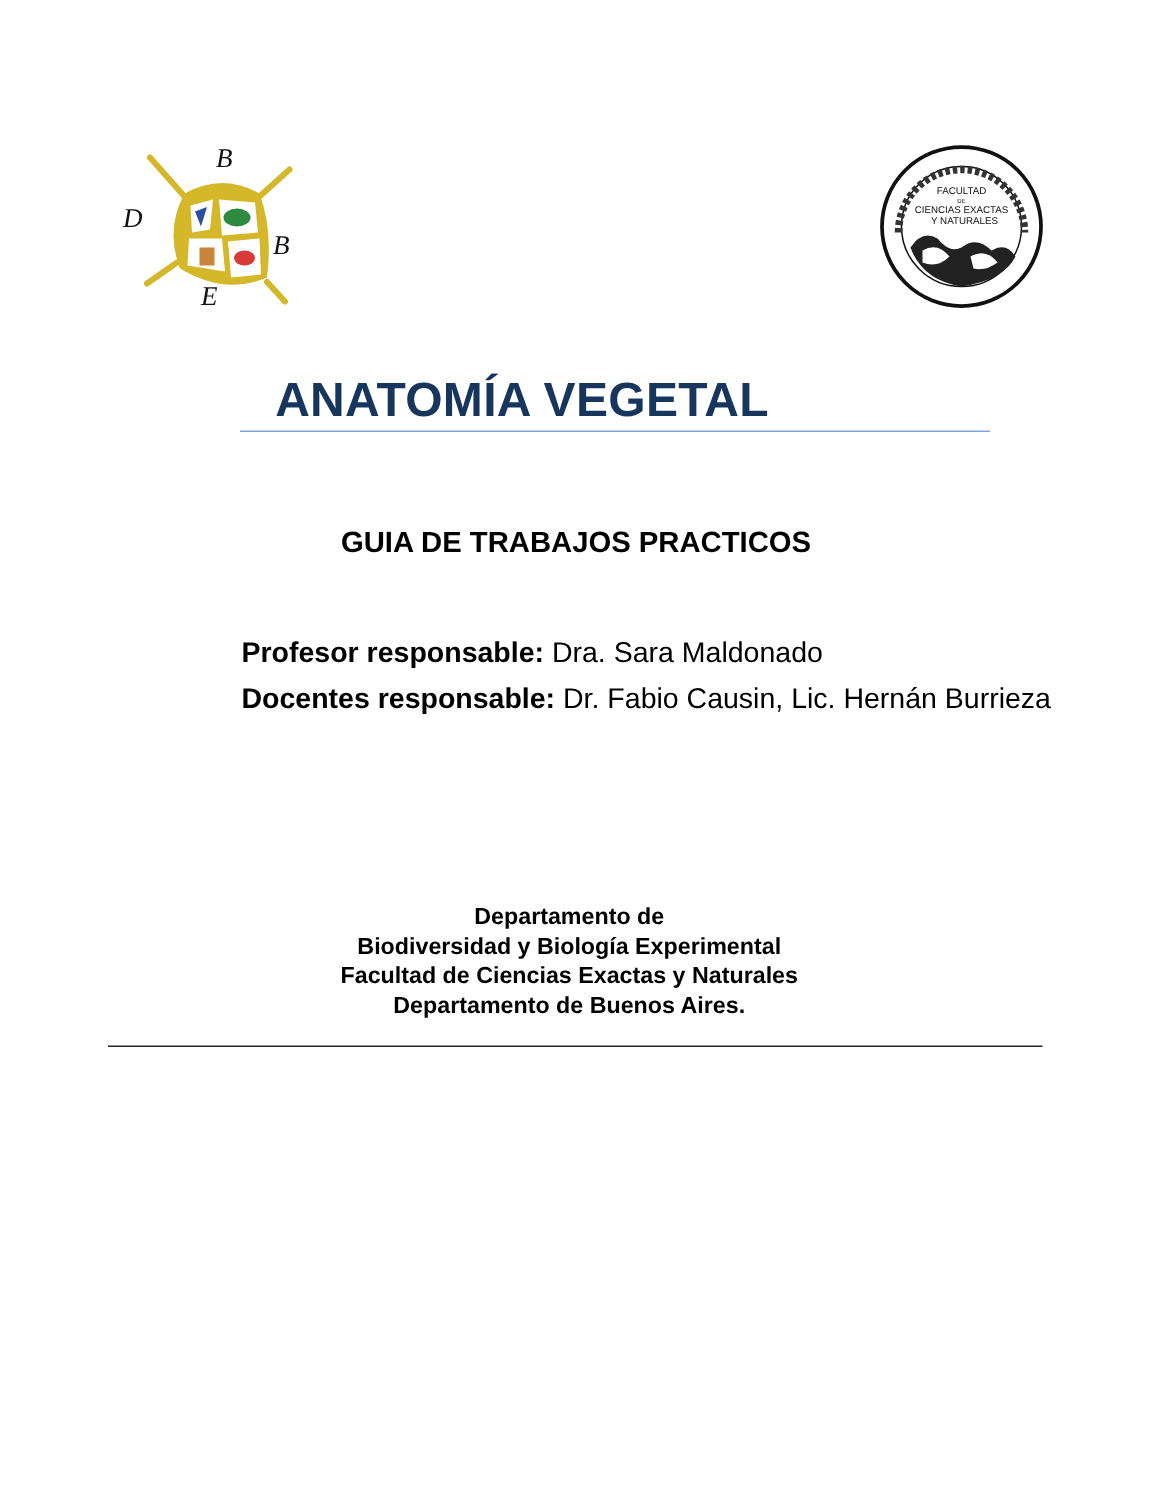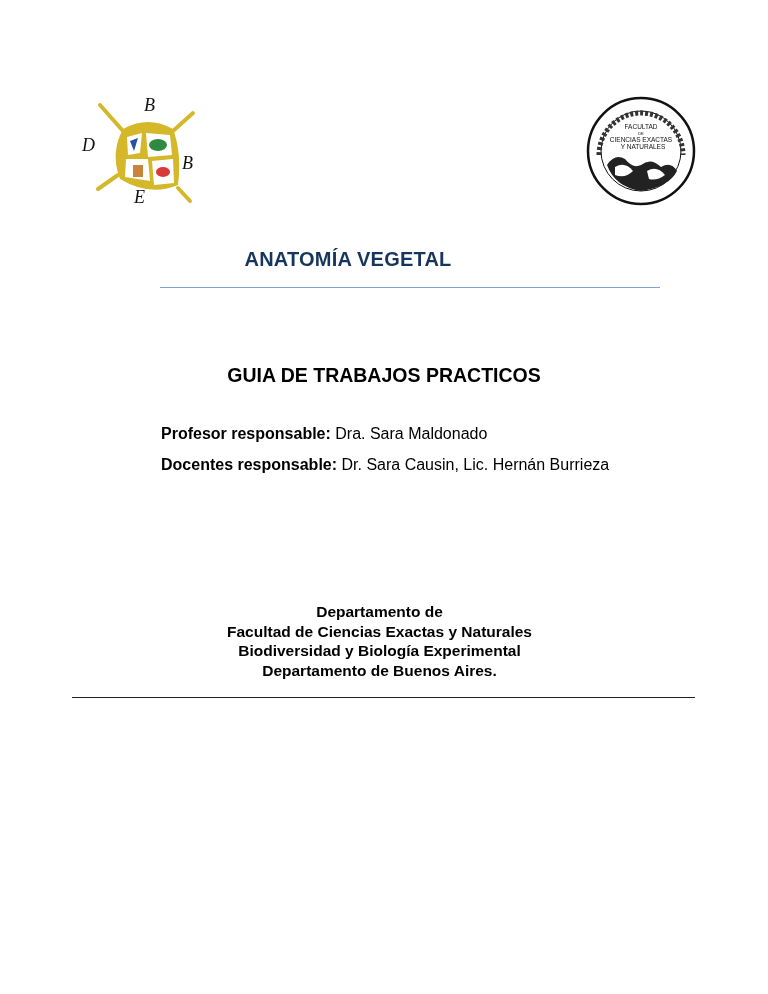--- a/index.html
+++ b/index.html
@@ -1,23 +1,23 @@
 <!DOCTYPE html>
 <html><head>
 <meta charset="utf-8">
 <style>
   html, body { margin:0; padding:0; background:#ffffff; }
   body { width:768px; height:994px; position:relative; overflow:hidden; font-family:"Liberation Sans", sans-serif; color:#000; }
   .abs { position:absolute; }
   #logo-dbbe { left:78px; top:93px; width:130px; height:115px; }
   #logo-uba { left:585px; top:95px; width:112px; height:112px; }
-  #title { left:0; width:696px; top:248px; text-align:center; font-size:20px; font-weight:bold; color:#17365d; letter-spacing:0.2px; }
+  #title { left:0; width:696px; top:248px; text-align:center; font-size:32px; font-weight:bold; color:#17365d; letter-spacing:0.2px; }
   #title-rule { left:160px; top:287px; width:500px; height:0; border-top:1.5px solid #7fa3d8; }
-  #subtitle { left:0; width:768px; top:351px; text-align:center; font-size:19.5px; font-weight:bold; color:#000;margin-top:13px; }
-  .staff { left:161px; font-size:16px; }
+  #subtitle { left:0; width:768px; top:351px; text-align:center; font-size:19.5px; font-weight:bold; color:#000; }
+  .staff { left:161px; font-size:19px; }
   .staff b { font-weight:bold; }
   #staff-1 { top:425px; }
   #staff-2 { top:456px; }
   #institution { left:0; width:759px; top:602px; text-align:center; font-size:15.5px; font-weight:bold; line-height:19.6px; }
   #bottom-rule { left:72px; top:697px; width:623px; height:0; border-top:1.5px solid #222; }
 </style>
 </head>
 <body>
 
 <div id="logo-dbbe" class="abs">
@@ -61,22 +61,22 @@
 
 <div id="title" class="abs">ANATOMÍA VEGETAL</div>
 <div id="title-rule" class="abs"></div>
 
 <div id="subtitle" class="abs">GUIA DE TRABAJOS PRACTICOS</div>
 
 <div id="staff-1" class="abs staff">
   <b>Profesor responsable:</b><span> Dra. Sara Maldonado</span>
 </div>
 <div id="staff-2" class="abs staff">
-  <b>Docentes responsable:</b><span> Dr. Sara Causin, Lic. Hernán Burrieza</span>
+  <b>Docentes responsable:</b><span> Dr. Fabio Causin, Lic. Hernán Burrieza</span>
 </div>
 
 <div id="institution" class="abs">
   <div>Departamento de</div>
+  <div>Biodiversidad y Biología Experimental</div>
   <div>Facultad de Ciencias Exactas y Naturales</div>
-  <div>Biodiversidad y Biología Experimental</div>
   <div>Departamento de Buenos Aires.</div>
 </div>
 <div id="bottom-rule" class="abs"></div>
 
 </body></html>

